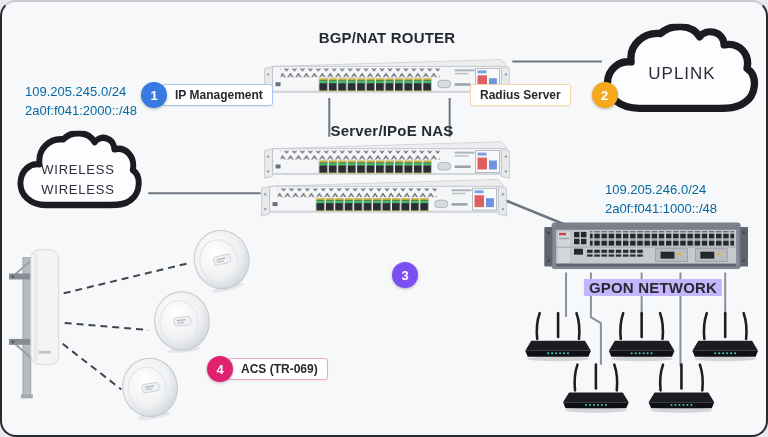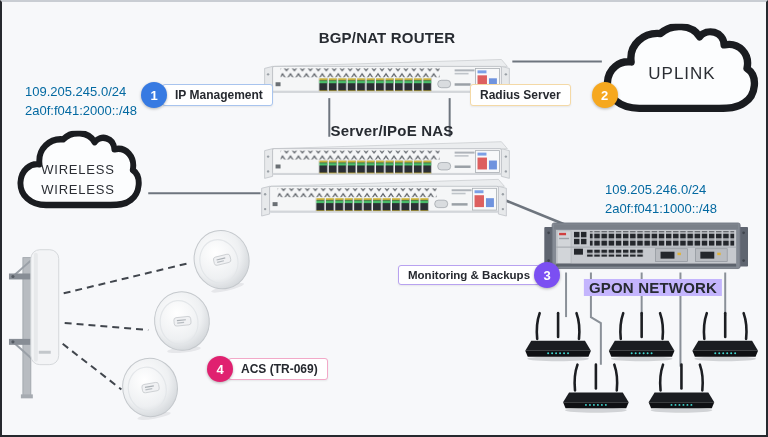--- a/index.html
+++ b/index.html
@@ -1,19 +1,19 @@
 <!DOCTYPE html>
 <html><head>
 <meta charset="utf-8">
 <style>
   html,body{margin:0;padding:0;background:#e9eaee;}
   .canvas{
     position:relative;width:768px;height:437px;box-sizing:border-box;
     background:#f7f8fa;border:2px solid #26292e;border-top-color:#c9cdd3;
-    border-radius:0;overflow:hidden;
+    border-radius:16px;overflow:hidden;
     font-family:"Liberation Sans",sans-serif;
   }
   .layer{position:absolute;inset:0;width:100%;height:100%;}
   .abs{position:absolute;}
   .node-title{font-size:15px;font-weight:600;color:#272b31;letter-spacing:.2px;white-space:nowrap;}
   .center-x{transform:translateX(-50%);}
   .ip-block{font-size:13px;line-height:19px;color:#0369a1;white-space:nowrap;}
   .cloud-text{display:flex;align-items:center;justify-content:center;color:#2b2e34;}
   .badge{display:flex;align-items:center;z-index:6;}
   .badge-num{
@@ -225,21 +225,20 @@
 
   <div class="abs badge badge-left" style="left: 139px; top: 80px; --c: #377AE2; --b: #A8C4EE;">
     <span class="badge-num">1</span>
     <span class="badge-box">IP Management</span>
   </div>
   <div class="abs badge badge-right" style="left: 468px; top: 80px; gap: 27px; --c: #F6A81F; --b: #F4D9A6;">
     <span class="badge-box">Radius Server</span>
     <span class="badge-num">2</span>
   </div>
   <div class="abs badge badge-right" style="left: 396px; top: 260px; --c: #7B4FF2; --b: #B8A2F0;">
-    <span class="badge-box" style="font-size:11.5px">Monitoring &amp; Backups</span>
     <span class="badge-num">3</span>
   </div>
   <div class="abs badge badge-left" style="left: 205px; top: 354px; --c: #E02170; --b: #F2A9C8;">
     <span class="badge-num">4</span>
     <span class="badge-box">ACS (TR-069)</span>
   </div>
 
 </div>
 
 </body></html>

